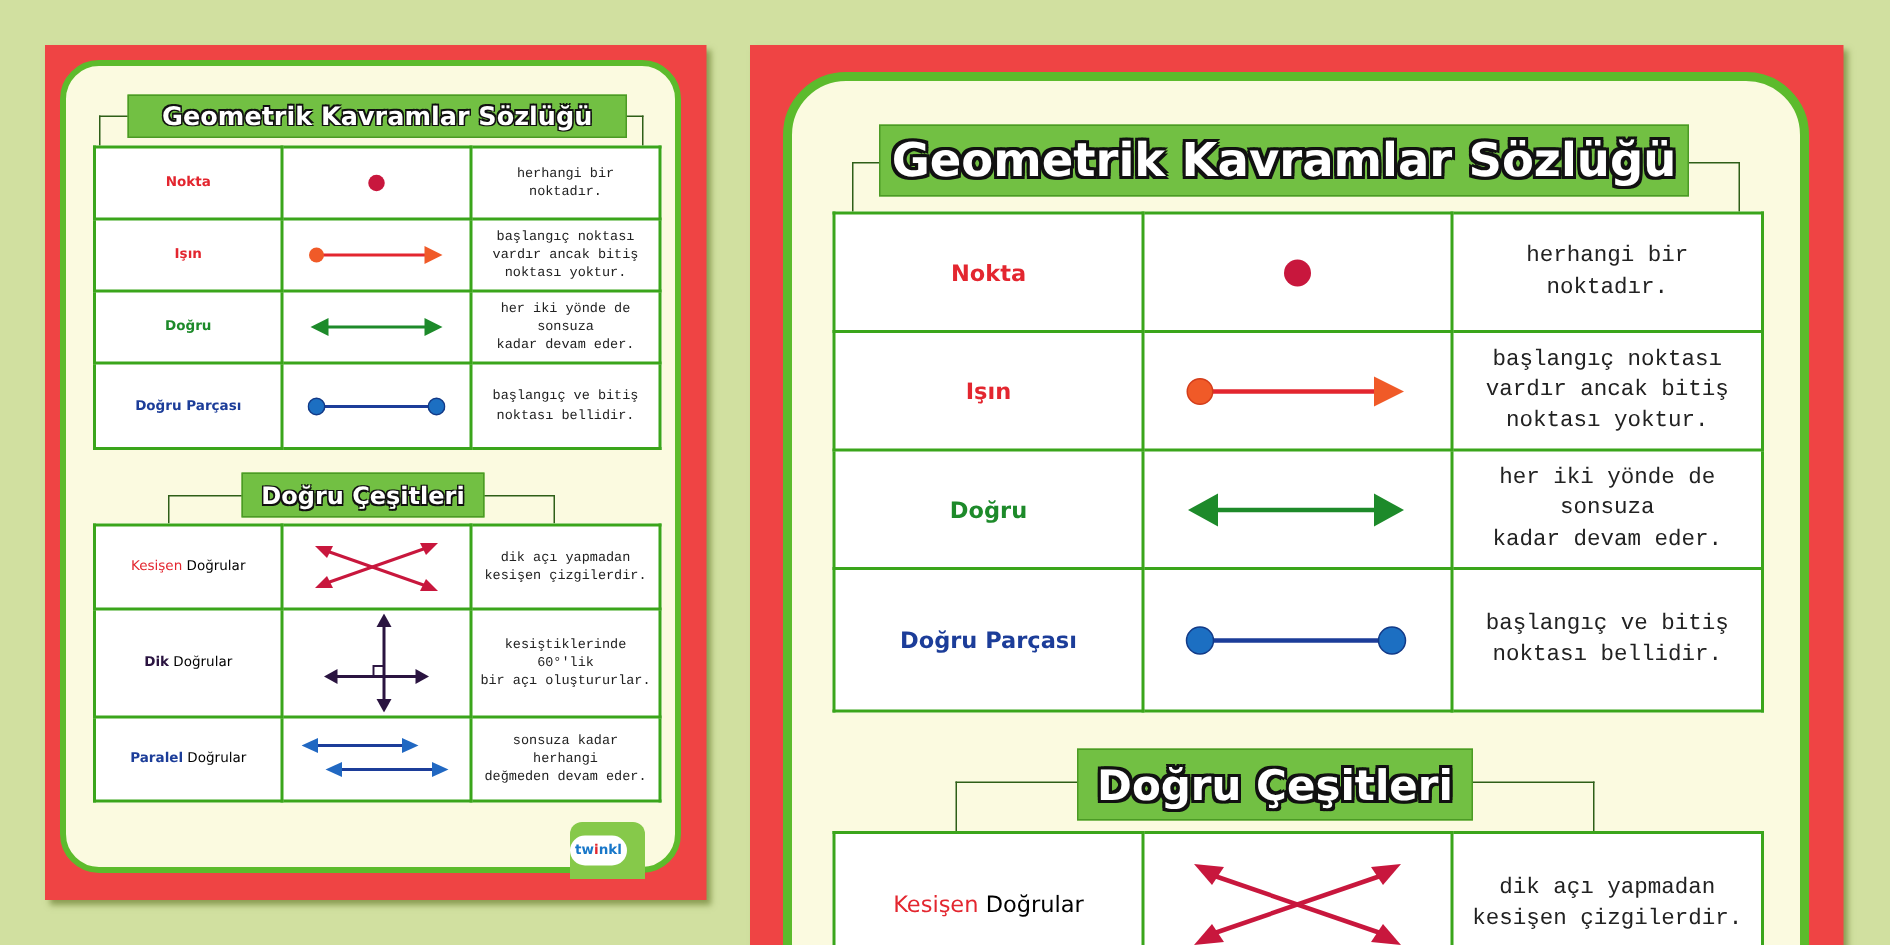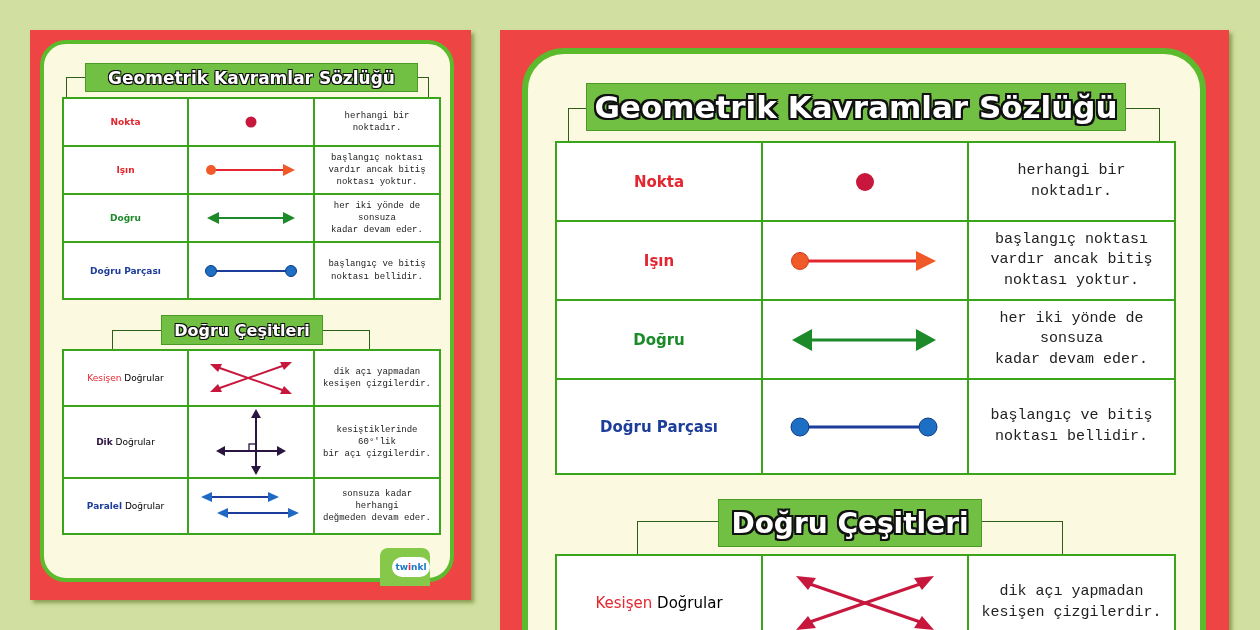--- a/index.html
+++ b/index.html
@@ -7,21 +7,21 @@
   .sheet{position:absolute;background:#ef4444;box-shadow:3px 3px 4px rgba(80,100,20,0.55);}
   .frame{position:absolute;background:#fbfae0;border-style:solid;border-color:#5cbb2c;}
   .bracket{position:absolute;border-top:1.5px solid #2e5e18;border-left:1.5px solid #2e5e18;border-right:1.5px solid #2e5e18;}
   .title-box{position:absolute;background:#72c043;border:1.5px solid #4b9a25;display:flex;align-items:center;justify-content:center;}
   .title-text{font-family:"DejaVu Sans",sans-serif;font-weight:bold;color:#fff;white-space:nowrap;
     text-shadow:-2px -2px 0 #111,2px -2px 0 #111,-2px 2px 0 #111,2px 2px 0 #111,0 2px 0 #111,0 -2px 0 #111,2px 0 0 #111,-2px 0 0 #111;}
   table.grid{position:absolute;border-collapse:collapse;background:#fff;table-layout:fixed;}
   table.grid td{border:2px solid #3aa51b;text-align:center;vertical-align:middle;padding:0 4px;}
   .term{font-weight:bold;}
   .desc{color:#222;line-height:1.35;font-family:Liberation Mono, monospace;}
-  .twinkl{position:absolute;background:#86c94a;border-radius:8px 8px 0 0;display:flex;align-items:center;justify-content:flex-end;}
+  .twinkl{position:absolute;background:#86c94a;border-radius:8px 8px 0 0;display:flex;align-items:center;justify-content:flex-start;}
   .cloud{background:#fff;border-radius:14px;color:#1877c9;font-weight:bold;font-family:"DejaVu Sans",sans-serif;display:flex;align-items:center;justify-content:center;}
   .cloud .i-dot{color:#e3262f;}
   svg{display:block;margin:0 auto;}
 </style>
 </head>
 <body>
 
 <div class="sheet" style="left:30px;top:30px;width:441px;height:570px;">
   <div class="frame" style="left:10px;top:10px;width:406px;height:534px;border-width:4px;border-radius:26px;"></div>
 
@@ -114,21 +114,21 @@
             <svg width="70" height="66">
               <line x1="40" y1="6" x2="40" y2="60" stroke="#2a1440" stroke-width="2"></line>
               <line x1="6" y1="42" x2="64" y2="42" stroke="#2a1440" stroke-width="2"></line>
               <polygon points="40,0 35,9 45,9" fill="#2a1440"></polygon>
               <polygon points="40,66 35,57 45,57" fill="#2a1440"></polygon>
               <polygon points="0,42 9,37 9,47" fill="#2a1440"></polygon>
               <polygon points="70,42 61,37 61,47" fill="#2a1440"></polygon>
               <rect x="33" y="35" width="7" height="7" fill="none" stroke="#2a1440" stroke-width="1.3"></rect>
             </svg>
           </td>
-      <td class="desc"><span>kesiştiklerinde 60°'lik</span><br><span>bir açı çizgilerdir.</span></td>
+      <td class="desc"><span>kesiştiklerinde 60°'lik</span><br><span>bir açı oluştururlar.</span></td>
     </tr>
     <tr style="height:56px;">
       <td><span class="term" style="color:#1c3d99">Paralel</span> <span>Doğrular</span></td>
       <td>
             <svg width="100" height="34">
               <line x1="8" y1="8" x2="70" y2="8" stroke="#1c3d99" stroke-width="2"></line>
               <line x1="24" y1="24" x2="90" y2="24" stroke="#1c3d99" stroke-width="2"></line>
               <polygon points="0,8 11,3 11,13" fill="#2168c2"></polygon>
               <polygon points="78,8 67,3 67,13" fill="#2168c2"></polygon>
               <polygon points="16,24 27,19 27,29" fill="#2168c2"></polygon>

